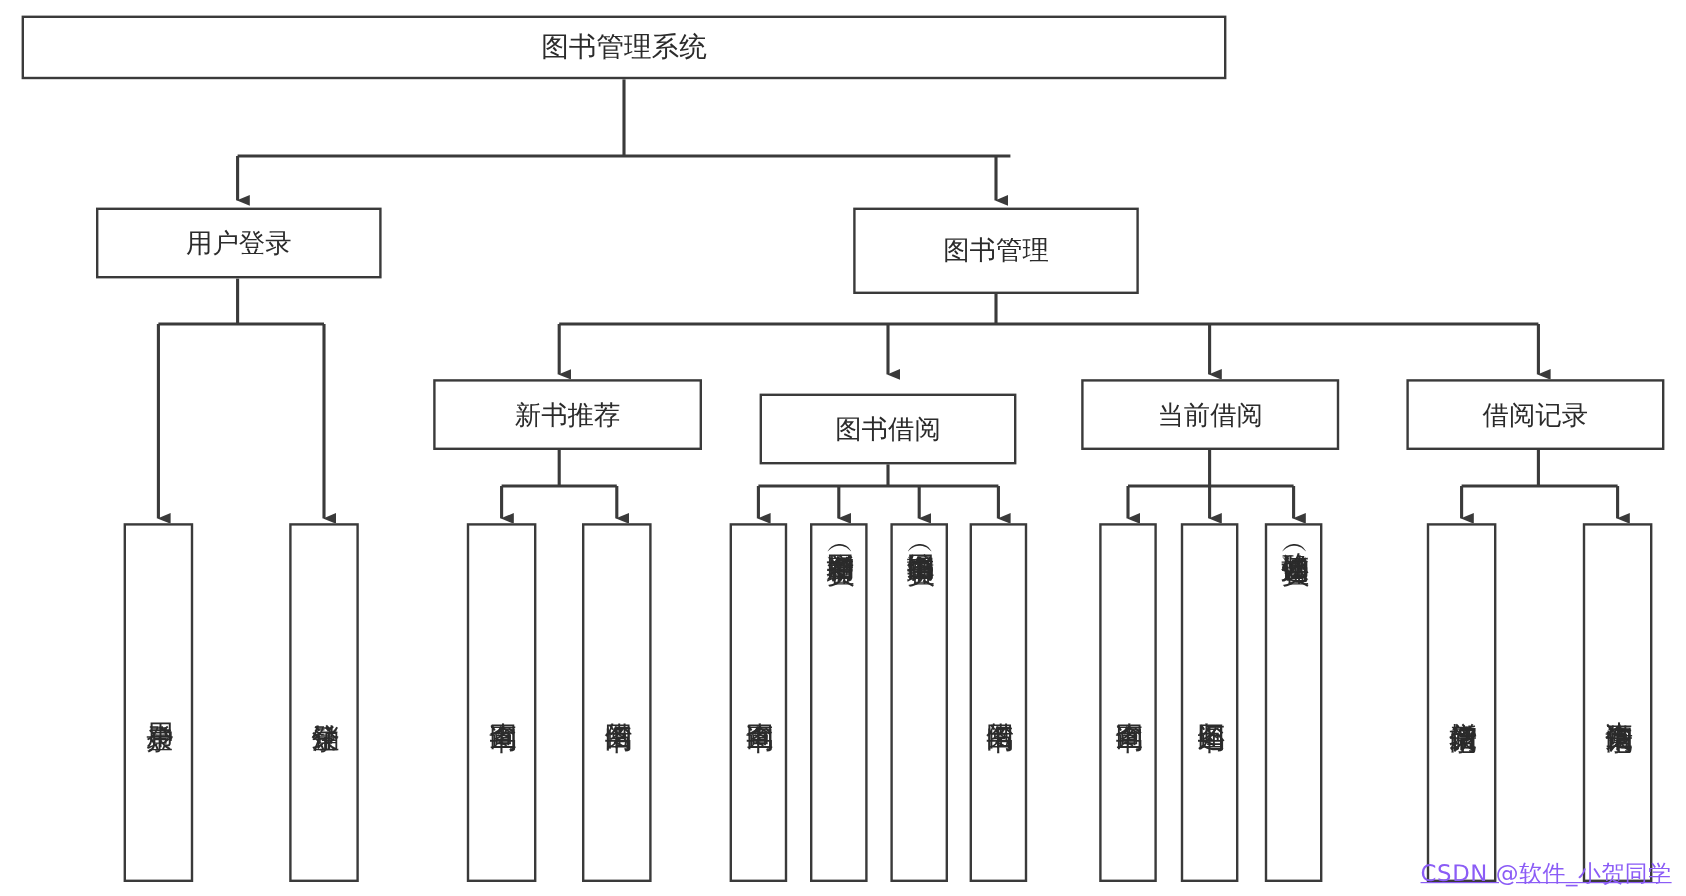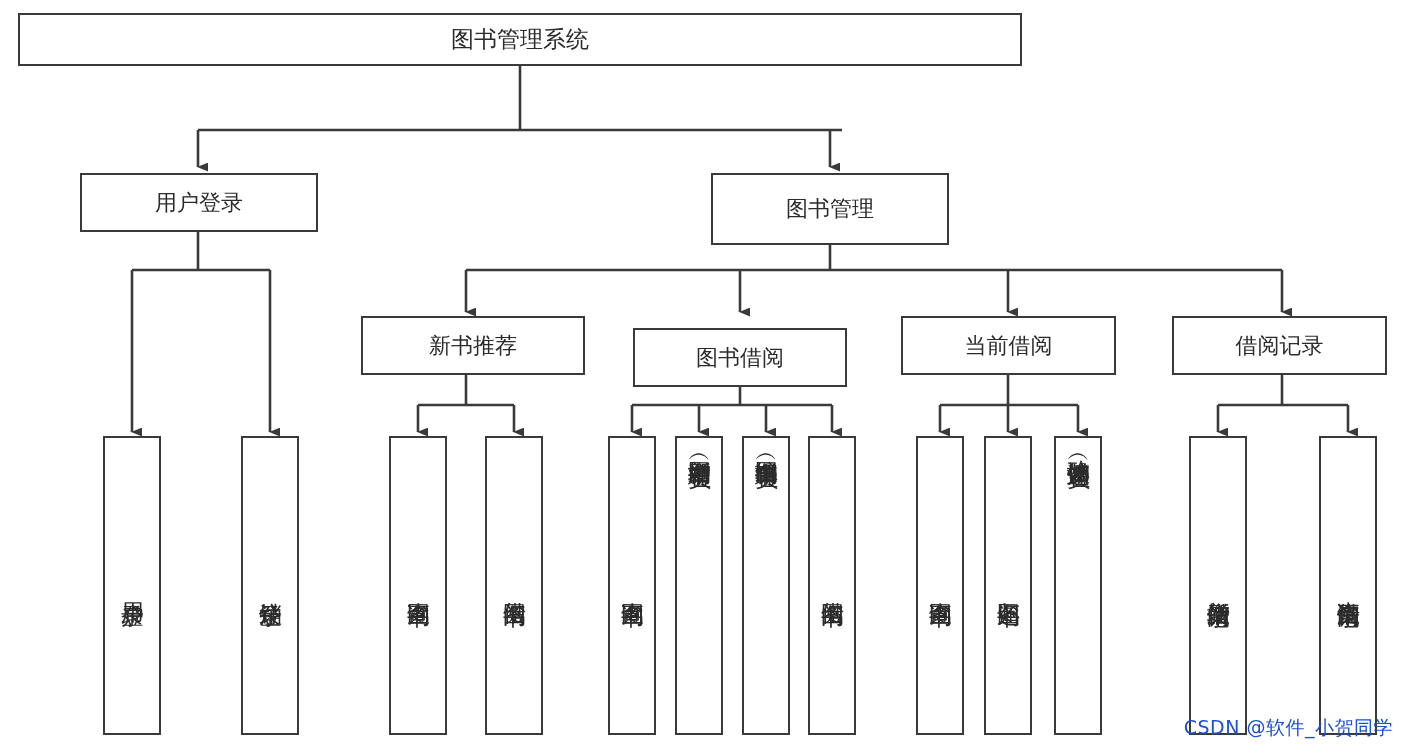--- a/index.html
+++ b/index.html
@@ -62,24 +62,25 @@
     align-items: flex-start;
   }
   .leaf.top-mode .leaf-label {
     margin-top: 4px;
   }
   #watermark {
     position: absolute;
     right: 12px;
     bottom: 6px;
     font-size: 19px;
-    color: #1d4ed8;
+    color: #8b5cf6;
     letter-spacing: 0.5px;
     white-space: nowrap;
     pointer-events: none;
+    text-decoration: underline;
   }
 </style>
 </head>
 <body>
 
 <div id="diagram-root">
 
   <svg id="edges-layer" viewBox="0 0 1405 747" width="1405" height="747" xmlns="http://www.w3.org/2000/svg">
     <defs>
       <marker id="arrowhead" markerWidth="9" markerHeight="11" refX="4.5" refY="10.2" orient="auto" markerUnits="userSpaceOnUse">

